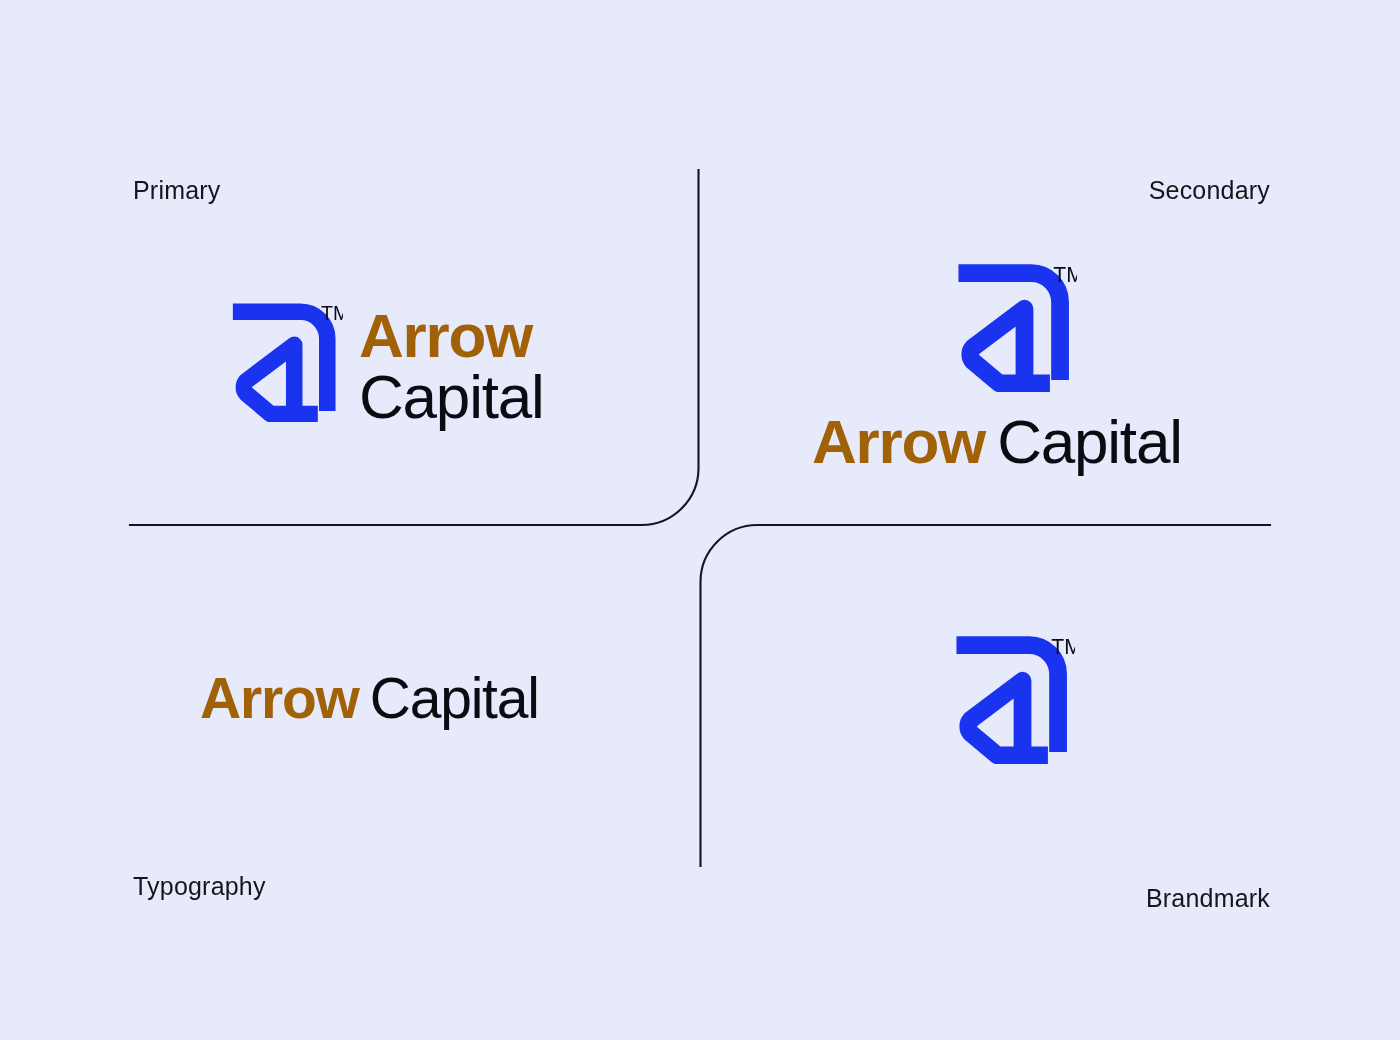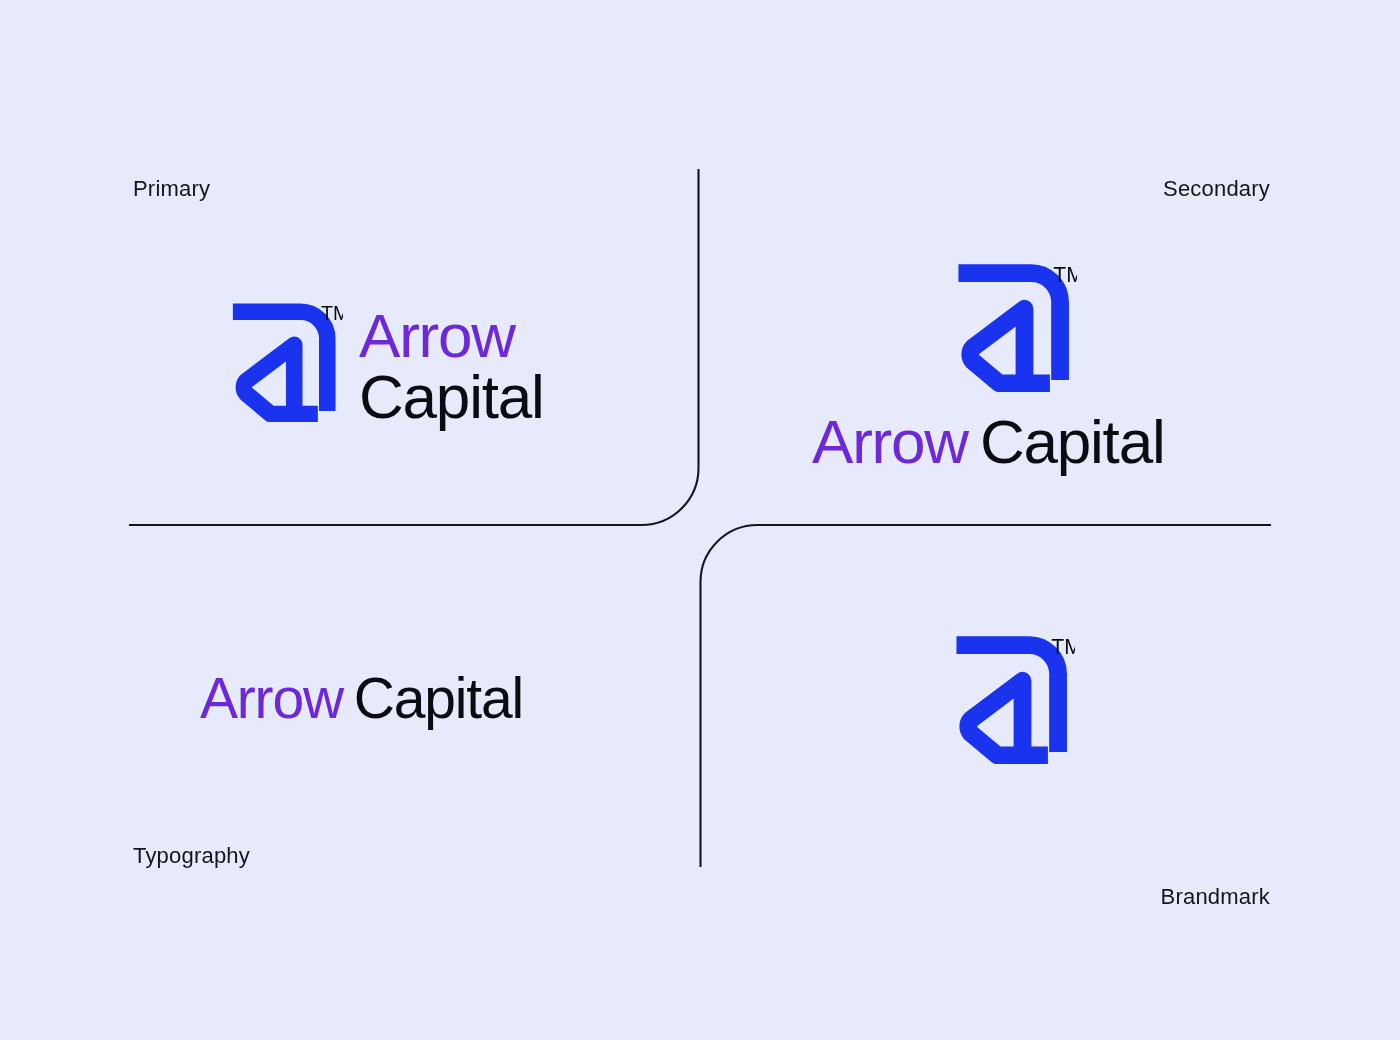--- a/index.html
+++ b/index.html
@@ -28,28 +28,28 @@
     width: 1400px;
     height: 1040px;
     pointer-events: none;
   }
 
   
   .corner-label {
     position: absolute;
     font-family: "Liberation Sans", sans-serif;
     font-weight: 300;
-    font-size: 22px;
+    font-size: 25px;
     letter-spacing: 0.2px;
     color: #15161c;
     white-space: nowrap;
   }
   .corner-tl { left: 133px; top: 176px; }
   .corner-tr { right: 130px; top: 176px; text-align: center; }
-  .corner-bl { left: 133px; top: 843px; }
+  .corner-bl { left: 133px; top: 872px; }
   .corner-br { right: 130px; top: 838px; text-align: right; margin-top: 46px; }
 
   
   .lockup {
     position: absolute;
     display: flex;
     align-items: flex-start;
   }
 
   
@@ -63,22 +63,22 @@
   .wordmark-stack {
     display: flex;
     flex-direction: column;
     line-height: 0.98;
     margin-top: 10px;
   }
   .wm-line { white-space: nowrap; }
 
   .wm-bold {
     font-family: "Liberation Sans", sans-serif;
-    font-weight: 400;
-    color: #6d28d9;
+    font-weight: 700;
+    color: #a16207;
     letter-spacing: -1.2px;
   }
   .wm-light {
     font-family: "Liberation Sans", sans-serif;
     font-weight: 300;
     color: #0b0c11;
     letter-spacing: -1.2px;
   }
 
   .lockup-primary .wm-bold { font-size: 62px; }

